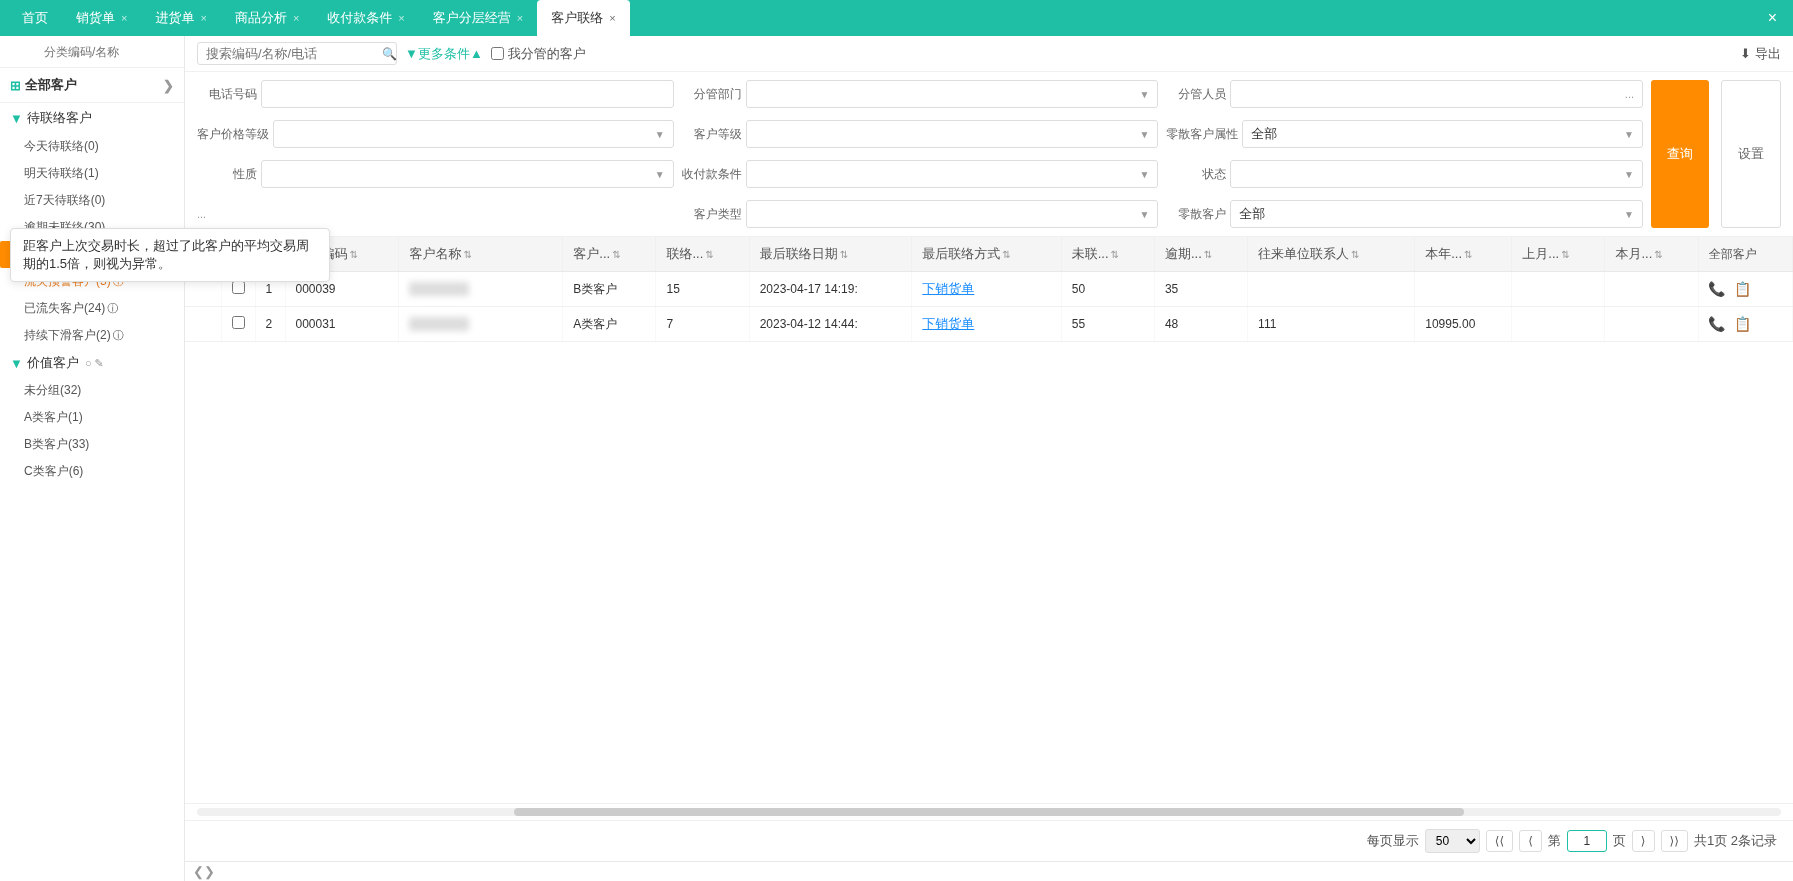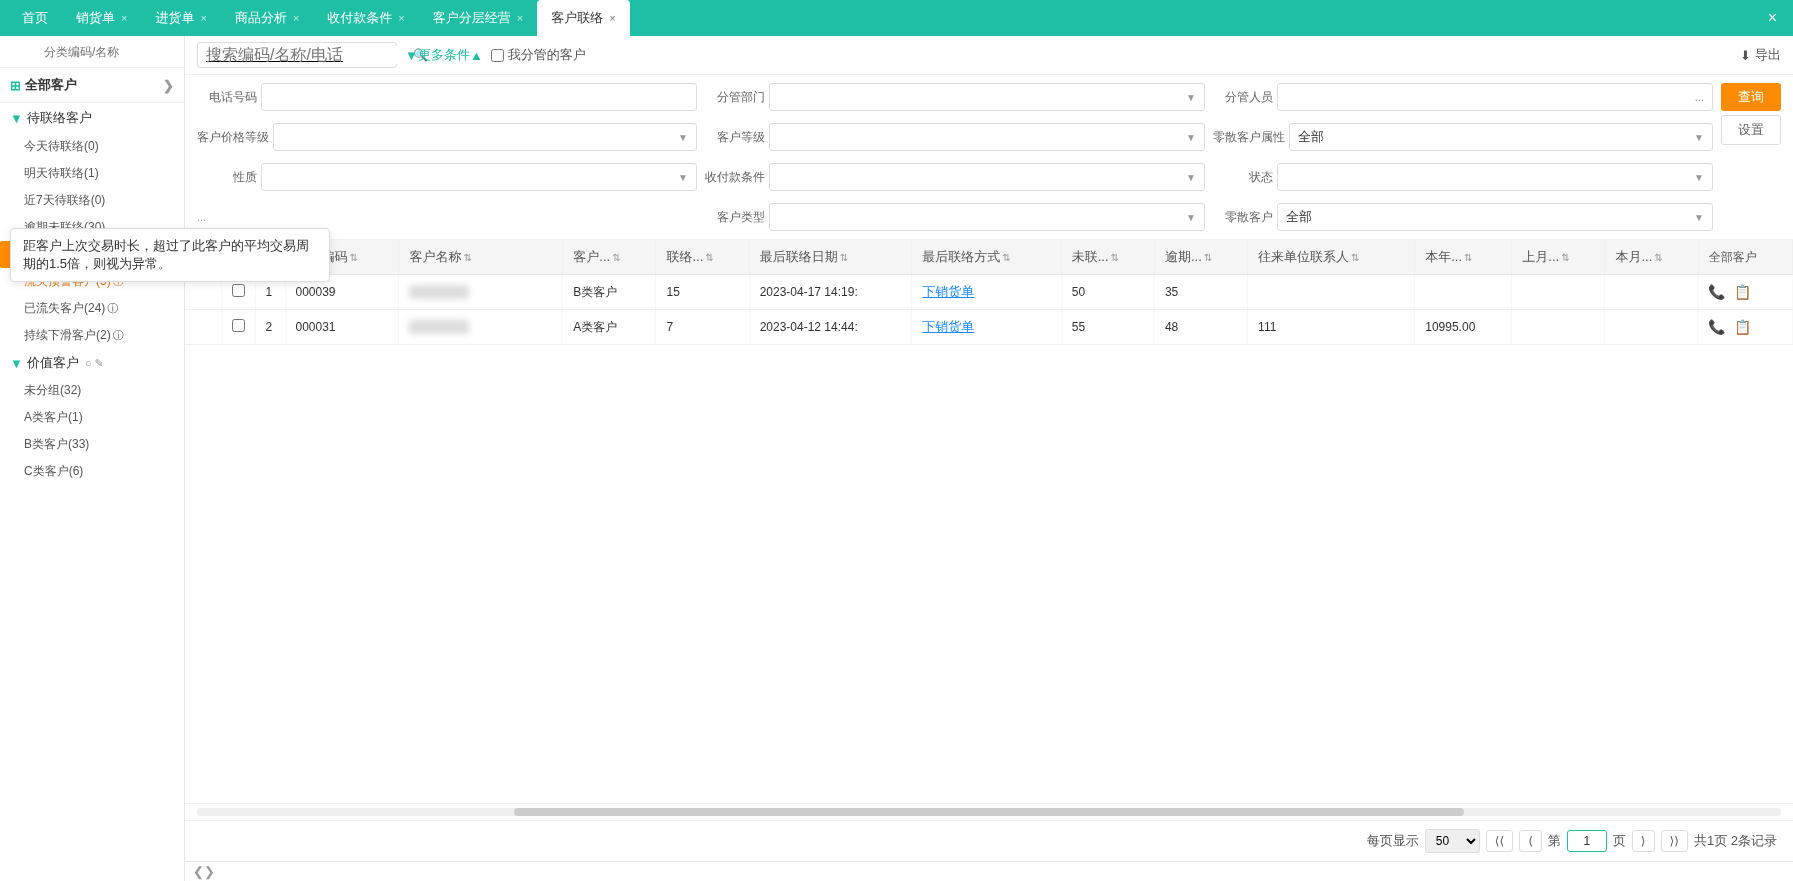--- a/index.html
+++ b/index.html
@@ -80,21 +80,21 @@
     
     .filter-bar {
       background: white; padding: 6px 12px;
       display: flex; align-items: center; gap: 8px;
       border-bottom: 1px solid #f0f0f0;
     }
     .search-box {
       display: flex; align-items: center; border: 1px solid #ddd;
       border-radius: 3px; padding: 3px 8px; width: 200px;
     }
-    .search-box input { border: none; outline: none; font-size: 16px; flex: 1; text-decoration: underline; }
+    .search-box input { border: none; outline: none; font-size: 13px; flex: 1; }
     .search-box .s-icon { color: #999; font-size: 12px; }
     .more-conditions {
       display: flex; align-items: center; color: #1ebfa5; cursor: pointer; font-size: 12px;
     }
     .my-customers { display: flex; align-items: center; gap: 4px; font-size: 12px; color: #555; cursor: pointer; }
     .my-customers input[type=checkbox] { cursor: pointer; }
     .export-btn {
       margin-left: auto; display: flex; align-items: center; gap: 4px;
       color: #555; font-size: 12px; cursor: pointer;
     }
@@ -111,21 +111,21 @@
     .filter-cell {
       display: flex; align-items: center; flex: 1; gap: 4px;
     }
     .filter-label { color: #666; font-size: 12px; min-width: 60px; text-align: right; }
     .filter-select {
       flex: 1; border: 1px solid #ddd; border-radius: 3px; padding: 4px 8px;
       font-size: 12px; color: #333; display: flex; align-items: center;
       cursor: pointer; background: white; min-height: 28px;
     }
     .filter-select .arrow-down { margin-left: auto; color: #999; font-size: 10px; }
-    .action-btns { display: flex; flex-direction: column; gap: 4px; }
+    .action-btns { display: flex; flex-direction: row; gap: 12px; justify-content: center; }
     .btn-query {
       background: #ff8c00; color: white; border: none; border-radius: 3px;
       padding: 5px 16px; cursor: pointer; font-size: 13px;
     }
     .btn-settings {
       background: white; color: #666; border: 1px solid #ddd; border-radius: 3px;
       padding: 5px 16px; cursor: pointer; font-size: 13px;
     }
 
     

